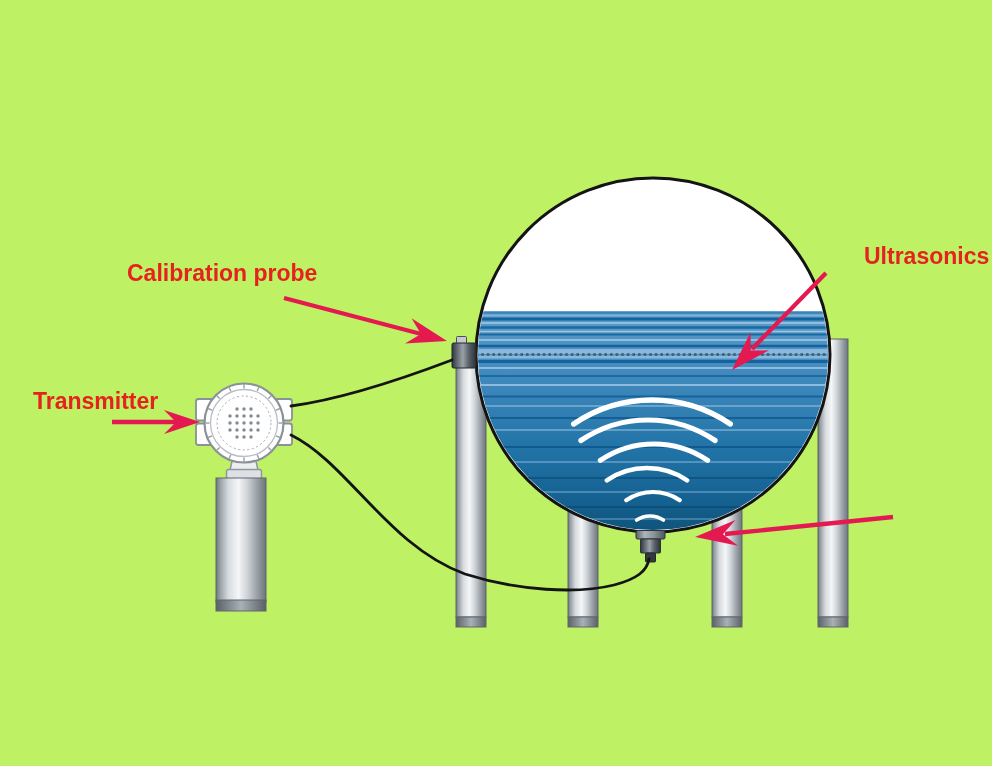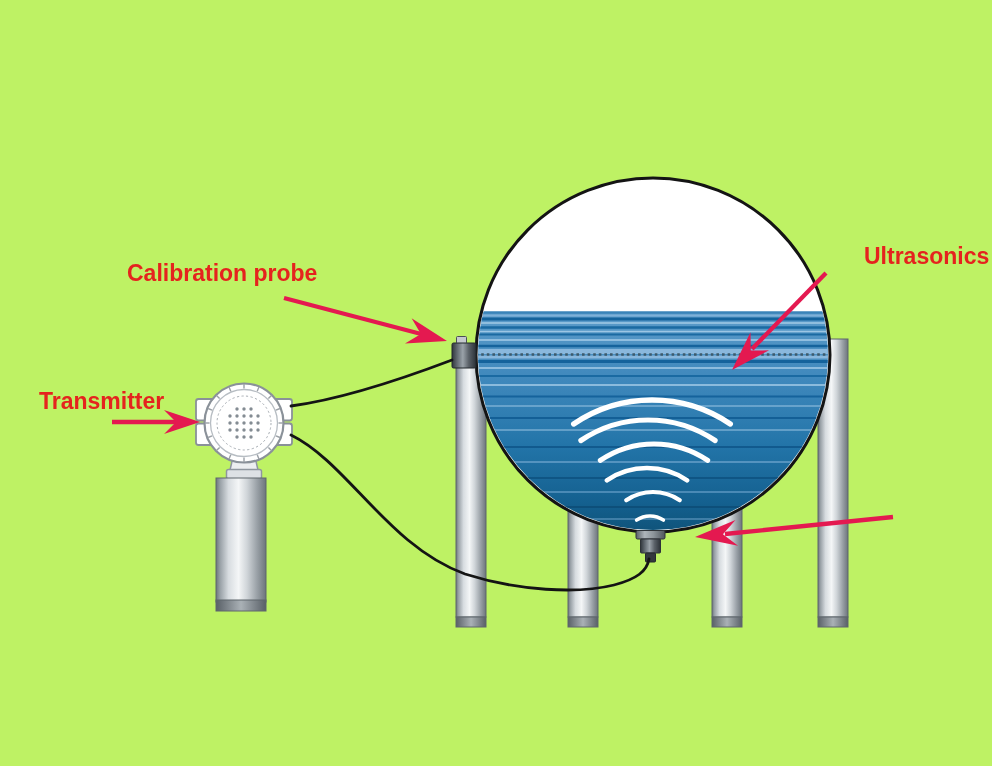--- a/index.html
+++ b/index.html
@@ -14,21 +14,21 @@
   .lbl{
     position:absolute;
     font-family:"Liberation Sans", sans-serif;
     font-weight:bold;
     font-size:23px;
     color:#e5231e;
     white-space:nowrap;
     line-height:1.05;
   }
   .lbl-calibration{left:127px;top:261px;}
-  .lbl-transmitter{left:39px;top:389px;}
+  .lbl-transmitter{left:33px;top:389px;}
   .lbl-ultrasonics{left:820px;top:244px;margin-left:44px;}
   .lbl-measuring{left:786px;top:486px;}
 </style>
 </head>
 <body>
 
 <div class="canvas">
 
 <svg width="1000" height="766" viewBox="0 0 1000 766">
   <defs>

